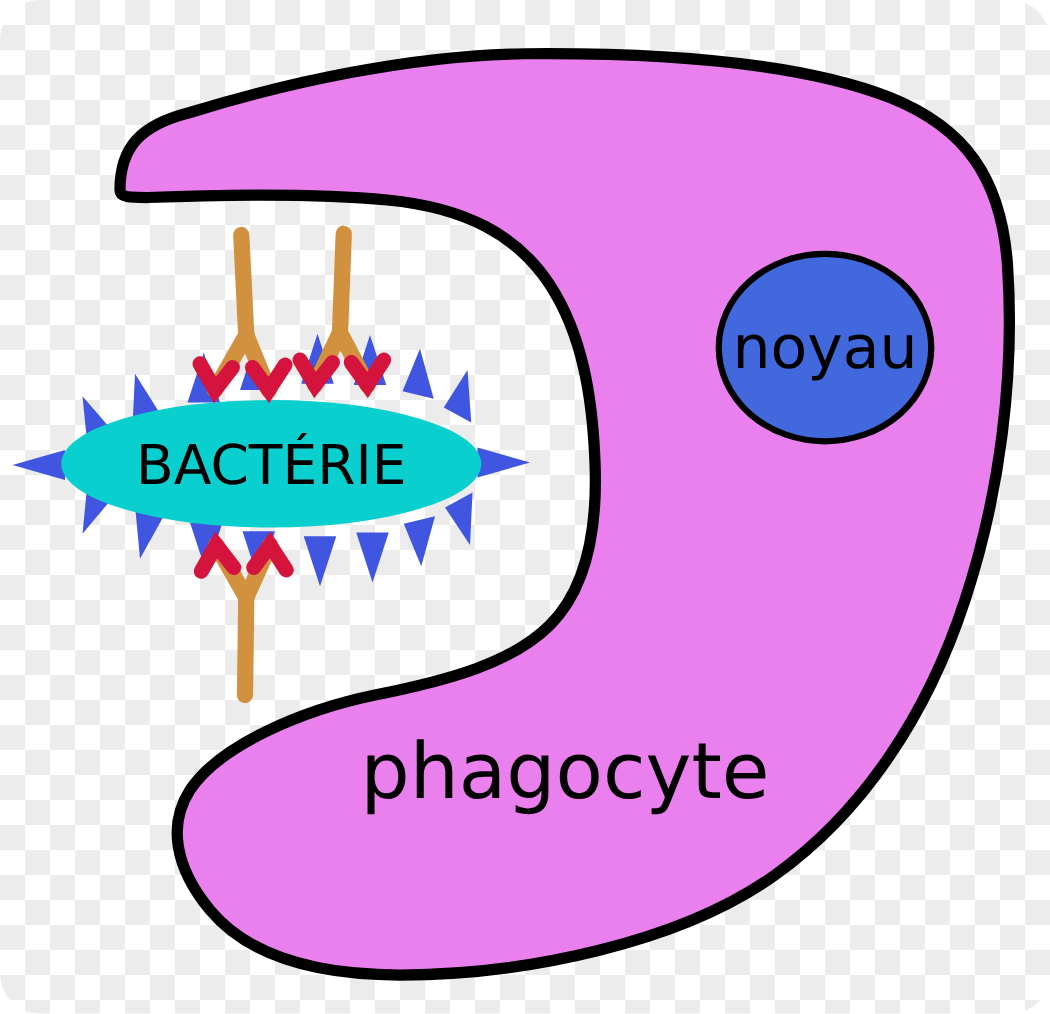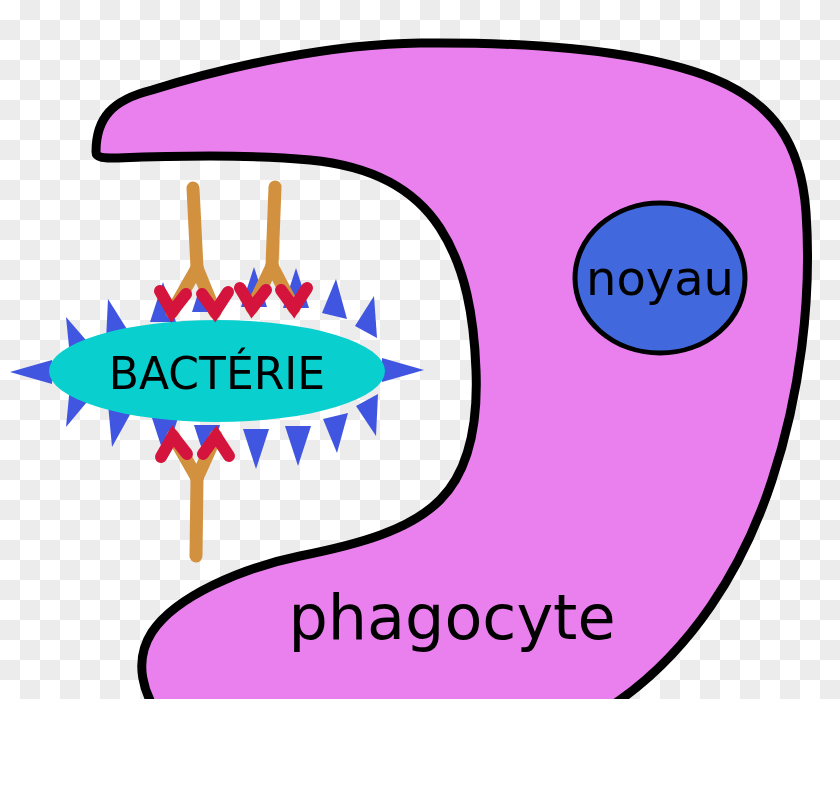--- a/index.html
+++ b/index.html
@@ -3,30 +3,31 @@
 <meta charset="utf-8">
 <style>
   html, body {
     margin: 0;
     padding: 0;
     background: #ffffff;
   }
   #stage {
     position: relative;
     width: 840px;
-    height: 699px;
+    height: 811px;
     overflow: hidden;
     
     background-color: #ffffff;
     background-image:
       linear-gradient(45deg, #ececec 25%, transparent 25%, transparent 75%, #ececec 75%, #ececec),
       linear-gradient(45deg, #ececec 25%, transparent 25%, transparent 75%, #ececec 75%, #ececec);
     background-size: 40px 40px;
     background-position: 0 0, 20px 20px;
     font-family: "DejaVu Sans", sans-serif;
+    border-radius: 32px;
   }
   #diagram {
     position: absolute;
     left: 0;
     top: 0;
     width: 840px;
     height: 811px;
   }
   .lbl {
     font-family: "DejaVu Sans", sans-serif;

